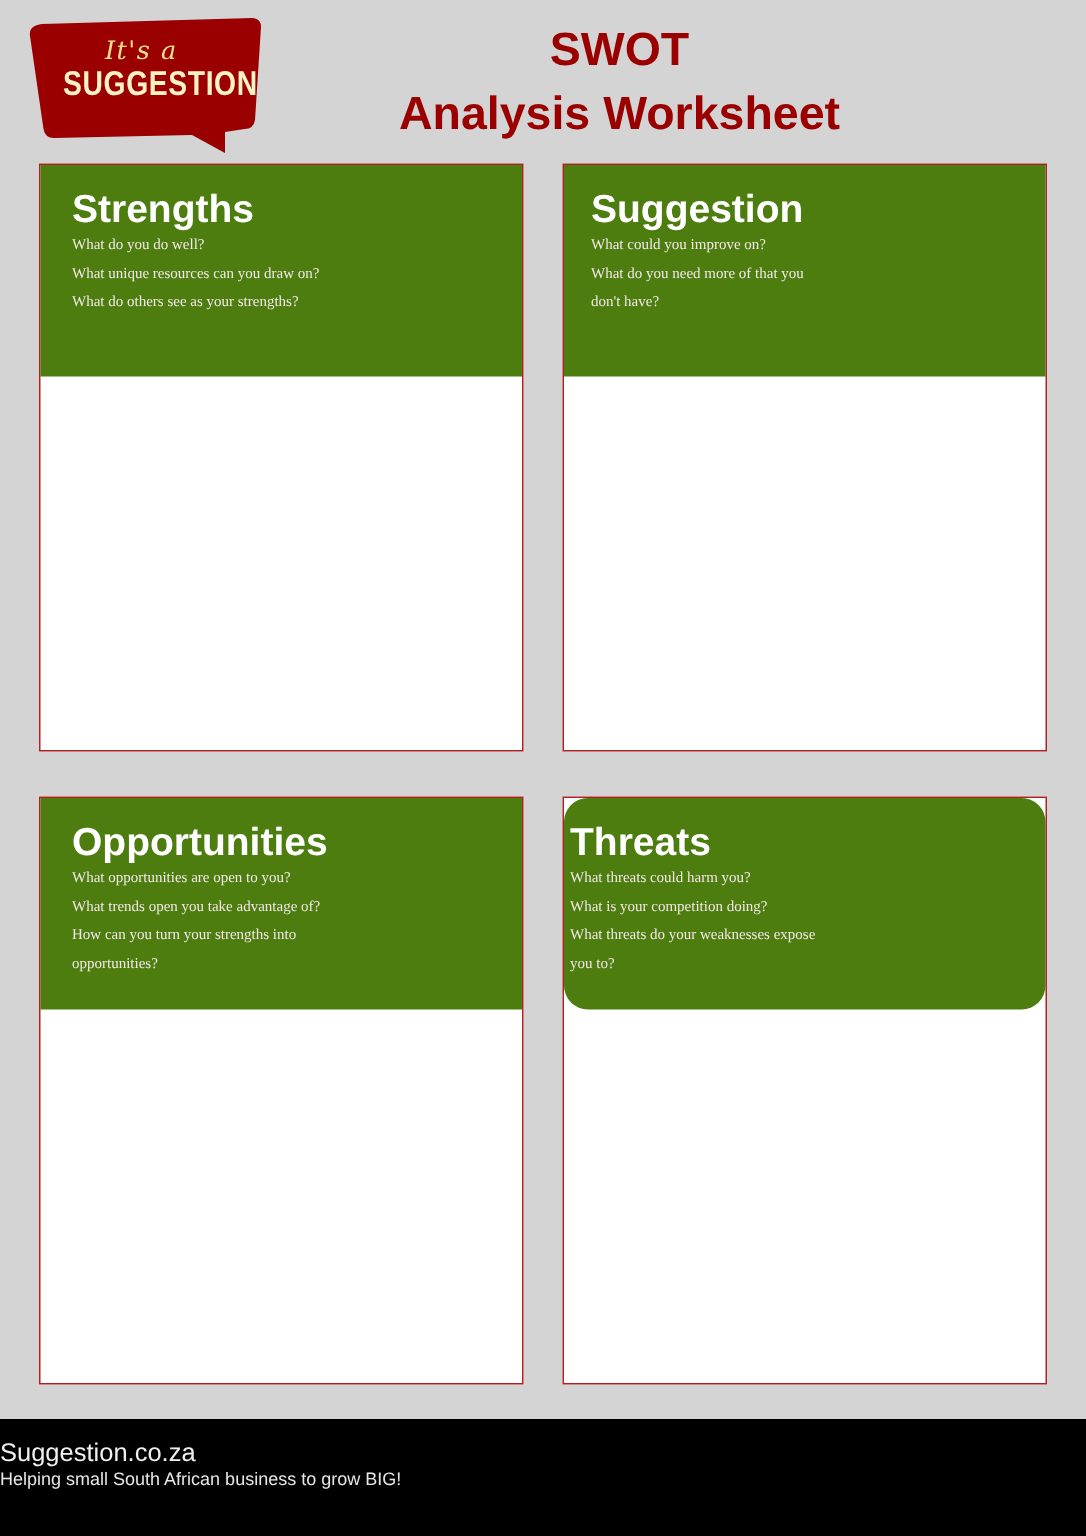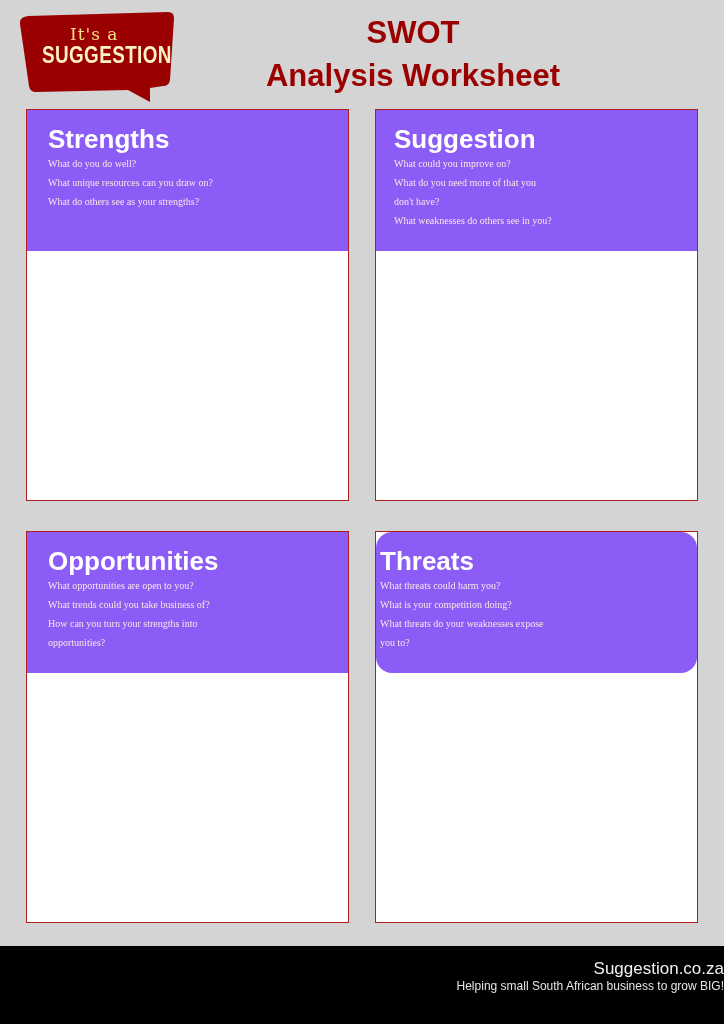--- a/index.html
+++ b/index.html
@@ -5,44 +5,44 @@
     html, body { margin: 0; padding: 0; }
     body {
       width: 724px; height: 1024px; position: relative; overflow: hidden;
       background: #d4d4d4;
       font-family: "Liberation Sans", "DejaVu Sans", sans-serif;
     }
     .logo { position: absolute; left: 18px; top: 10px; width: 158px; height: 94px; }
     .logo svg { position: absolute; left: 0; top: 0; }
     .logo-its {
       position: absolute; left: 52px; top: 14px; color: #f3e08a;
-      font-family: "DejaVu Serif", serif; font-size: 17px; letter-spacing: 1px;
+      font-family: "DejaVu Serif", serif; font-style: italic; font-size: 17px; letter-spacing: 1px;
     }
     .logo-sugg {
       position: absolute; left: 24px; top: 32px; color: #fbf1c7;
       font-family: "Liberation Sans", sans-serif; font-weight: bold; font-size: 23px;
       transform: scaleX(0.82); transform-origin: left top; letter-spacing: 0.5px;
     }
     .title {
       position: absolute; left: 230px; width: 366px; text-align: center;
       color: #9b0000; font-weight: bold; font-size: 31px; line-height: 43px; top: 11px;
     }
     .box {
       position: absolute; width: 323px; height: 392px; background: #fff;
       border: 1px solid #b02020; box-sizing: border-box;
     }
     .box-head {
-      background: #8b5cf6; height: 141px; padding: 14px 0 0 21px; box-sizing: border-box;
+      background: #4d7c0f; height: 141px; padding: 14px 0 0 21px; box-sizing: border-box;
       color: #fff;
     }
     .box-title { font-weight: bold; font-size: 26px; line-height: 30px; }
     .box-q { font-size: 10px; line-height: 19px; color: #f4e8e8; font-family: Liberation Serif, serif; }
     .footer {
       position: absolute; left: 0; top: 946px; width: 724px; height: 78px; background: #000;
-      color: #fff; text-align: right;
+      color: #fff; text-align: left;
     }
     .footer-site { font-size: 17px; margin-top: 13px; color: #f0f0f0; }
     .footer-tag { font-size: 12px; margin-top: 0; color: #e6e6e6; }
   </style>
 </head>
 <body>
 
 <div class="logo">
   <svg width="158" height="94" viewBox="0 0 158 94">
     <path d="M10 6 L150 2 Q156 2 156 8 L152 70 Q151 76 145 76 L132 78 L132 92 L110 80 L18 82 Q12 82 11 76 L2 14 Q1 7 10 6 Z" fill="#9b0000"></path>
@@ -65,30 +65,29 @@
   </div>
   <div style="height:250px;"></div>
 </div>
 
 <div class="box" style="left:375px; top:109px;">
   <div class="box-head" style="padding-left:18px;">
     <div class="box-title">Suggestion</div>
     <div class="box-q">What could you improve on?</div>
     <div class="box-q">What do you need more of that you</div>
     <div class="box-q">don't have?</div>
-    <div class="box-q">What weaknesses do others see in you?</div>
   </div>
   <div style="height:250px;"></div>
 </div>
 
 <div class="box" style="left:26px; top:531px;">
   <div class="box-head">
     <div class="box-title">Opportunities</div>
     <div class="box-q">What opportunities are open to you?</div>
-    <div class="box-q">What trends could you take business of?</div>
+    <div class="box-q">What trends open you take advantage of?</div>
     <div class="box-q">How can you turn your strengths into</div>
     <div class="box-q">opportunities?</div>
   </div>
   <div style="height:250px;"></div>
 </div>
 
 <div class="box" style="left:375px; top:531px;">
   <div class="box-head" style="padding-left:4px;border-radius:16px;">
     <div class="box-title">Threats</div>
     <div class="box-q">What threats could harm you?</div>

